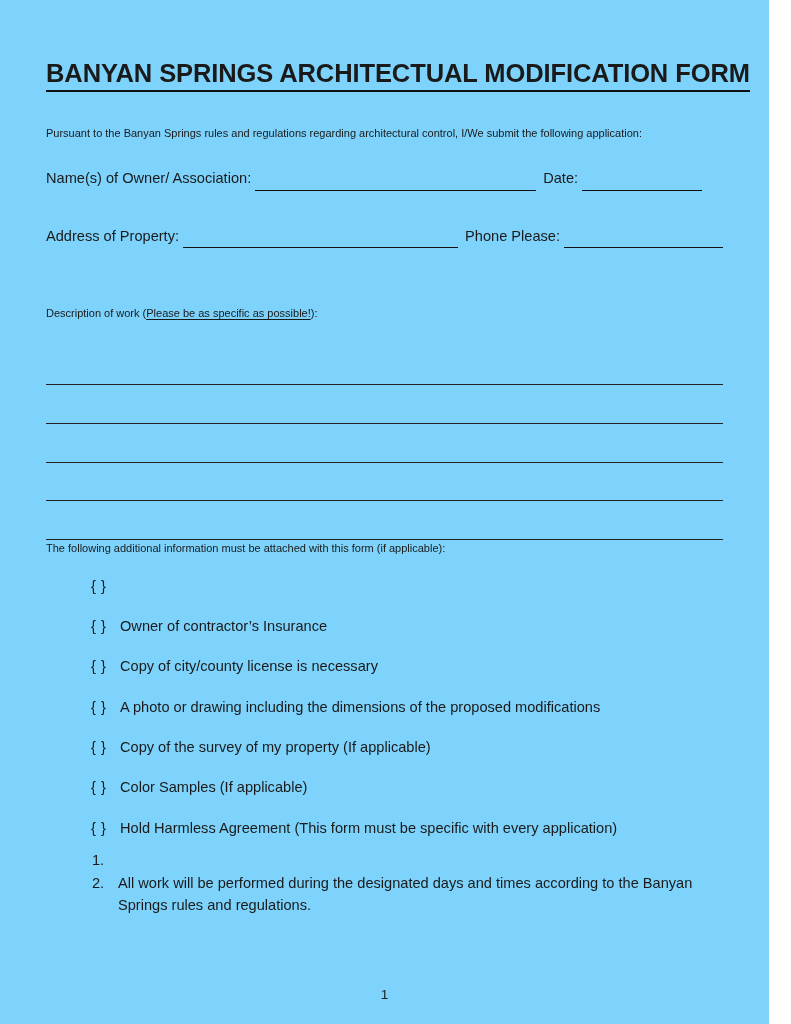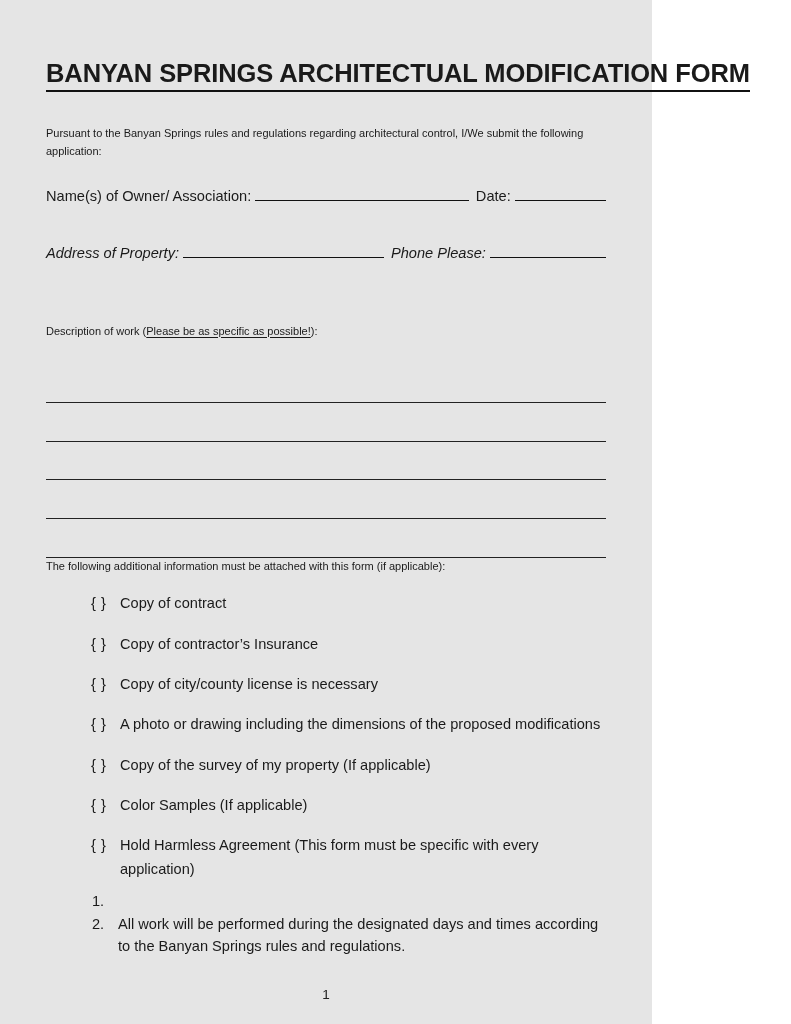--- a/index.html
+++ b/index.html
@@ -12,23 +12,23 @@
     height: 1024px;
     font-family: "Liberation Sans", sans-serif;
     color: #1a1a1a;
     position: relative;
     overflow: hidden;
   }
 
   .page {
     position: absolute;
     left: 0; top: 0;
-    width: 652px;
+    width: 769px;
     height: 1024px;
-    background: #e5e5e5;
+    background: #7dd3fc;
     box-sizing: border-box;
     padding: 0 46px;
   }
 
   
   .title-wrap {
     padding-top: 42px;
     text-align: center;
   }
   .doc-title {
@@ -49,36 +49,36 @@
     margin: 0;
   }
   .intro {
     margin-top: 16px;
     max-width: 652px;
   }
 
   
   .field-row {
     display: flex;
-    align-items: flex-start;
+    align-items: flex-end;
     font-size: 14.6px;
     line-height: 1.6;
     white-space: nowrap;
   }
   .field-row .label { flex: 0 0 auto; }
   .rule {
     display: inline-block;
     border-bottom: 1.5px solid #111;
     height: 1.02em;
     margin: 0 0 0 4px;
   }
   .rule.pad-right { margin-right: 7px; }
 
   .row-name   { margin-top: 24px; }
-  .row-addr   { margin-top: 34px; font-style: italic; }
+  .row-addr   { margin-top: 34px; }
 
   .rule-name  { width: 281px; }
   .rule-date1 { width: 120px; }
   .rule-addr  { width: 289px; }
   .rule-phone { width: 167px; }
 
   
   .desc-head { margin-top: 57px; }
   .u { text-decoration: underline; text-underline-offset: 1.5px; }
 
@@ -183,25 +183,24 @@
     <div class="blank-line"></div>
     <div class="blank-line"></div>
     <div class="blank-line"></div>
   </div>
 
   <p class="para attach-head">The following additional information must be attached with this form (if applicable):</p>
 
   <ul class="check-list">
     <li class="check-item">
       <span class="brace">{  }</span>
-      <span class="check-text">Copy of contract</span>
-    </li>
-    <li class="check-item">
-      <span class="brace">{  }</span>
-      <span class="check-text">Copy of contractor’s Insurance</span>
+    </li>
+    <li class="check-item">
+      <span class="brace">{  }</span>
+      <span class="check-text">Owner of contractor’s Insurance</span>
     </li>
     <li class="check-item">
       <span class="brace">{  }</span>
       <span class="check-text">Copy of city/county license is necessary</span>
     </li>
     <li class="check-item">
       <span class="brace">{  }</span>
       <span class="check-text">A photo or drawing including the dimensions of the proposed modifications</span>
     </li>
     <li class="check-item">

